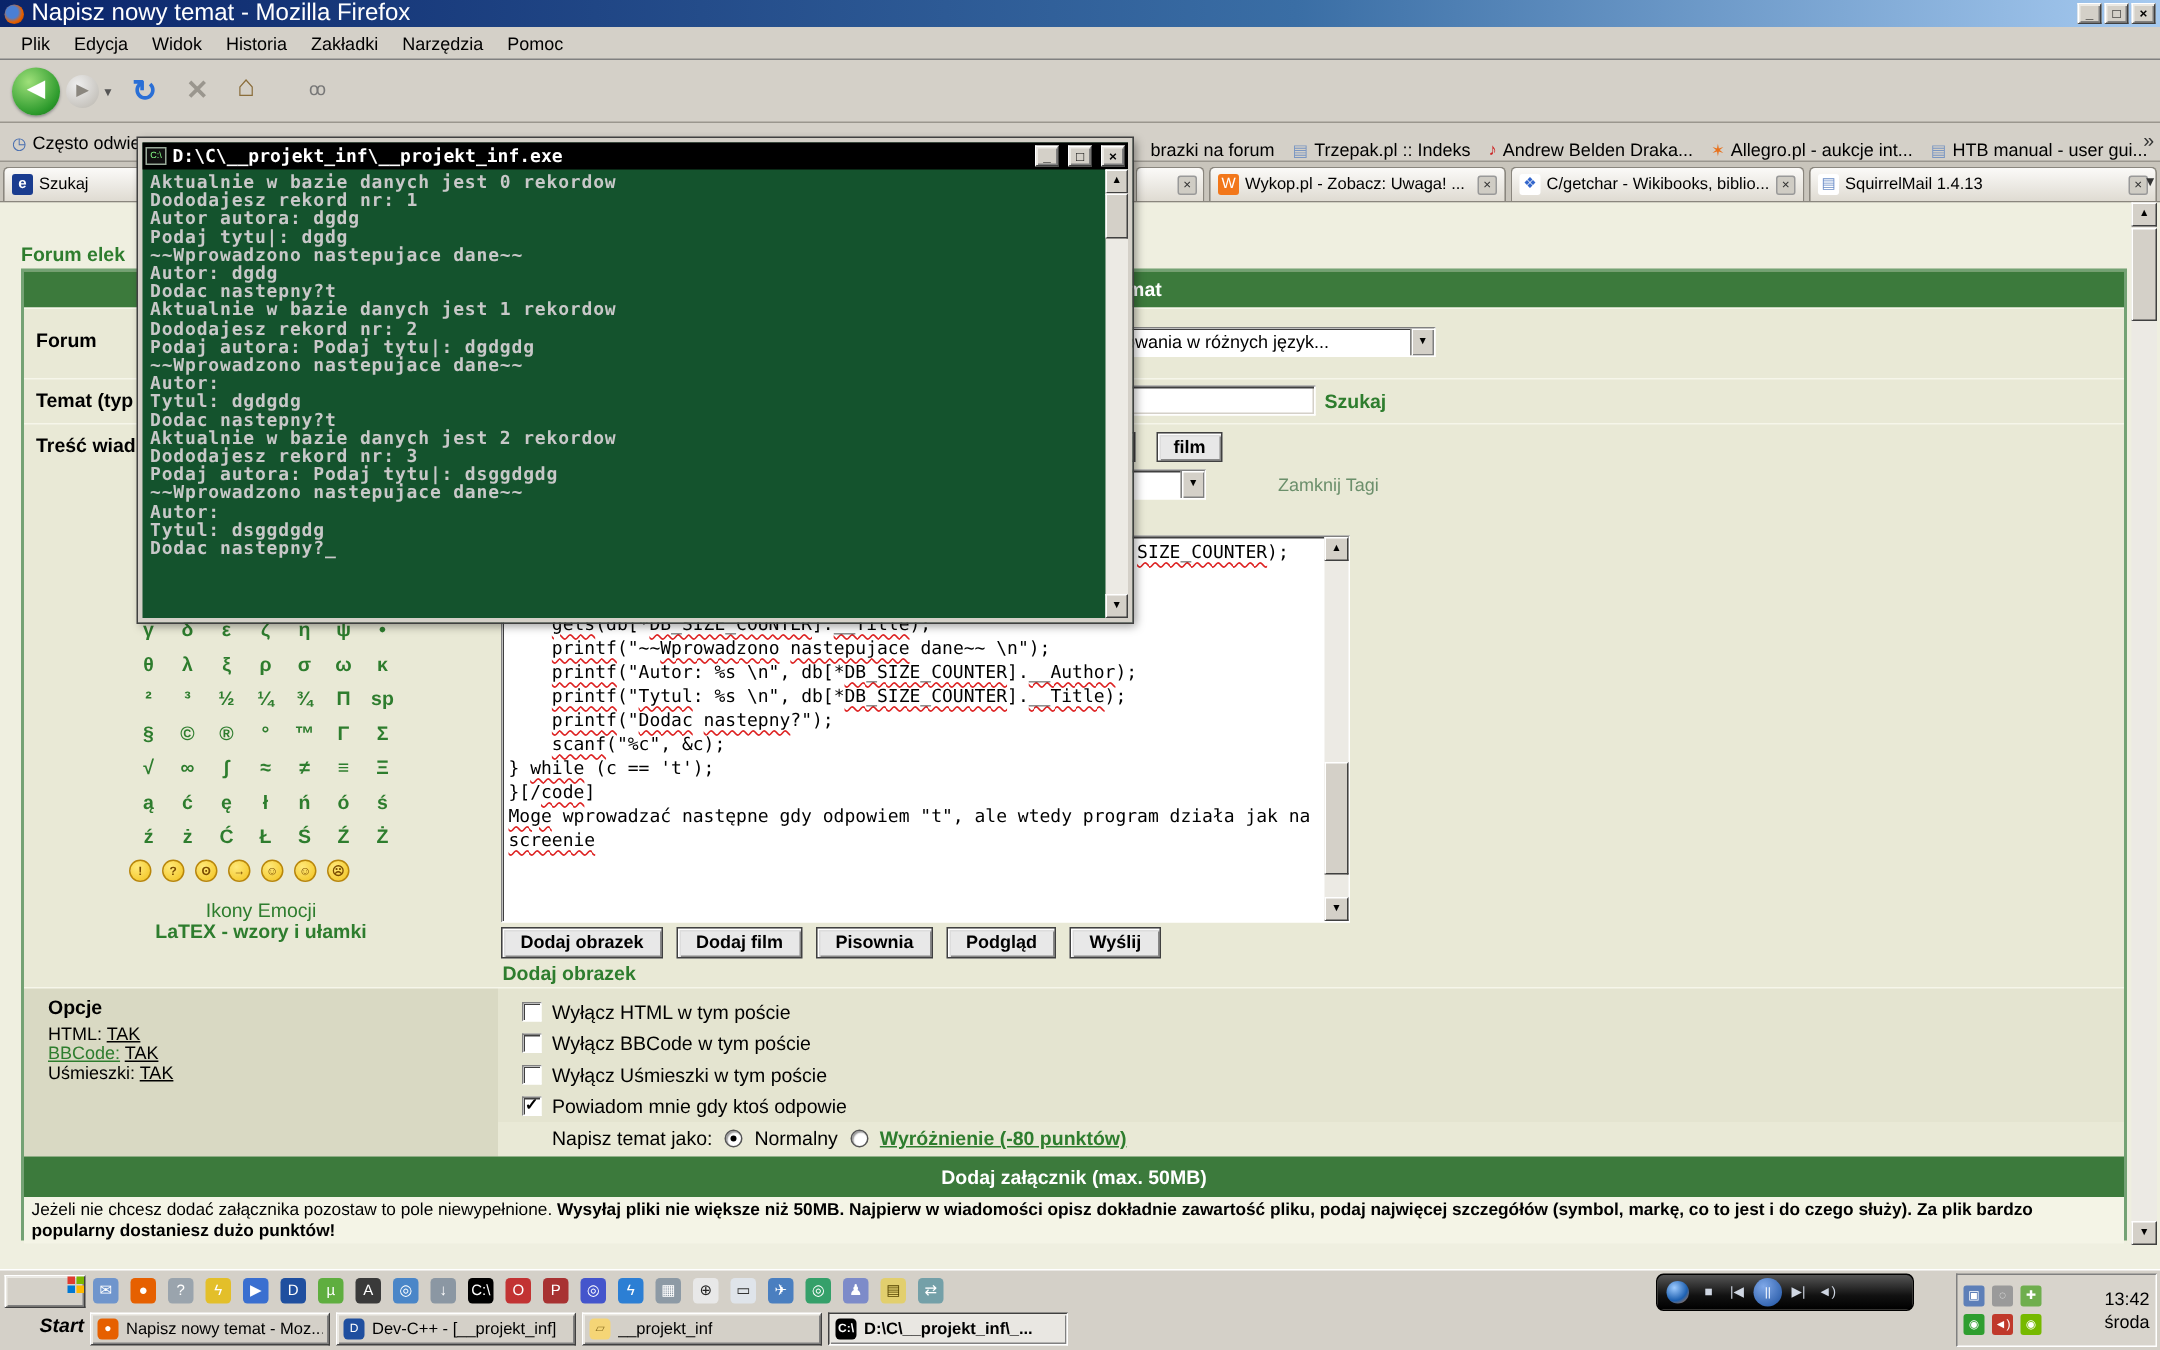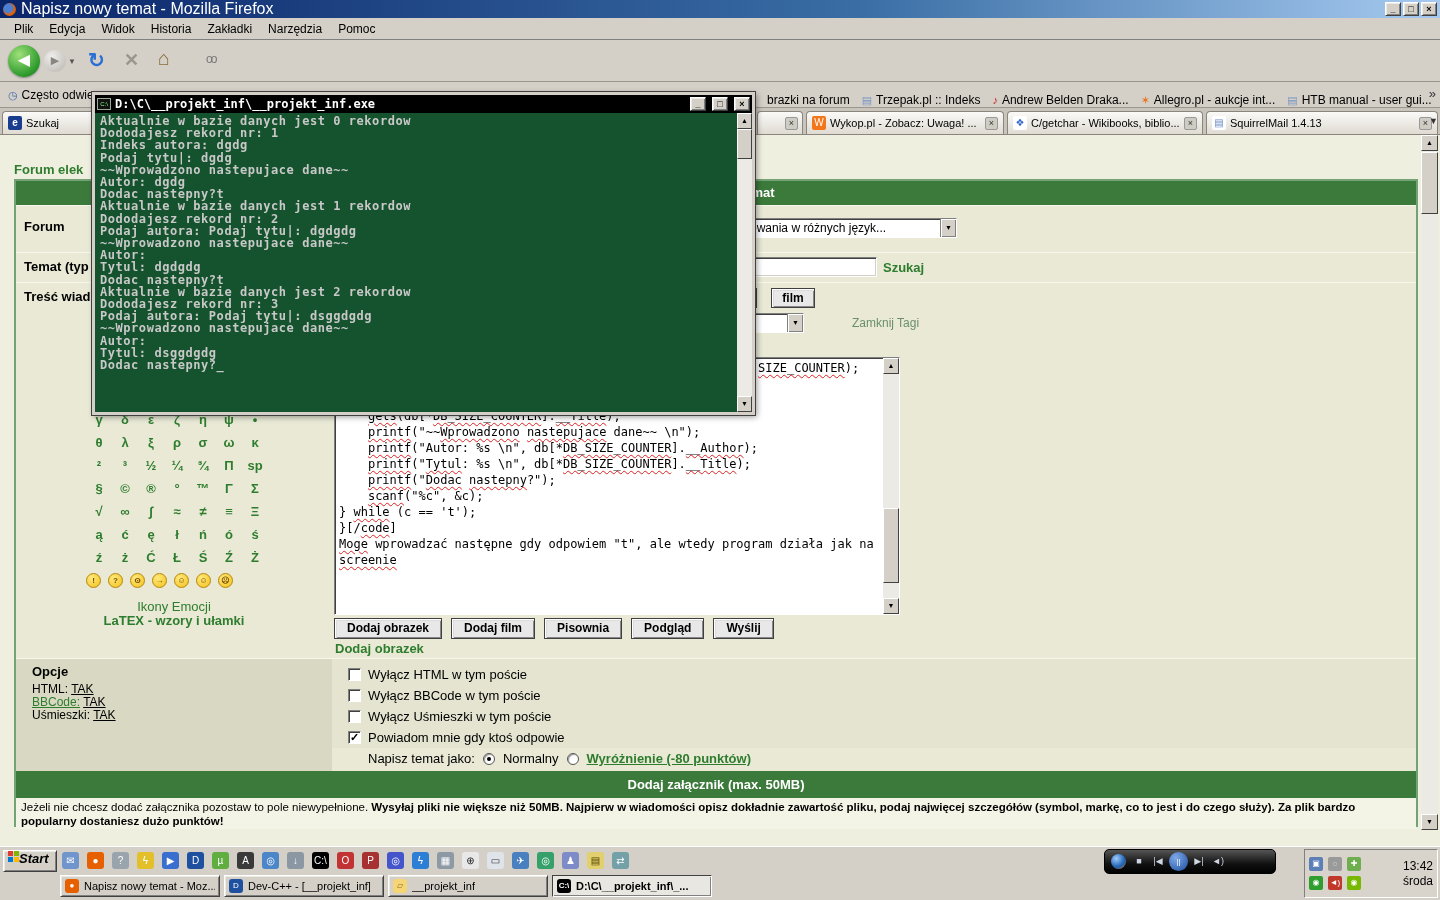--- a/index.html
+++ b/index.html
@@ -134,21 +134,21 @@
 #console-title .ctext{color:#fff;font-weight:bold;font-size:12px;font-family:"DejaVu Sans Mono",monospace;flex:1;white-space:nowrap;overflow:hidden;}
 #console-body{position:absolute;left:0;top:18px;right:15px;bottom:0;overflow:hidden;padding:2px 0 0 5px;}
 .cline{white-space:pre;font-family:"DejaVu Sans Mono",monospace;font-weight:bold;font-size:12px;line-height:12.2px;color:#C8C8C8;letter-spacing:.55px;}
 #console-scroll{position:absolute;top:18px;right:0;bottom:0;width:15px;background:#ECEAE4;}
 #console-scroll .sb-btn{width:15px;}
 #console-scroll .sb-thumb{width:15px;top:16px;height:30px;}
 
 #statusbar{position:absolute;left:0;top:830px;width:1440px;height:16px;background:#D4D0C8;border-top:1px solid #fff;font-size:11px;display:flex;align-items:center;padding-left:5px;margin-top:32px;}
 
 #taskbar{position:absolute;left:0;top:846px;width:1440px;height:54px;background:#D4D0C8;border-top:1px solid #fff;}
-#start-btn{position:absolute;left:3px;top:3px;width:54px;height:22px;display:flex;align-items:flex-start;gap:0;padding-left:4px;font-weight:bold;font-style:italic;font-size:13px;}
+#start-btn{position:absolute;left:3px;top:3px;width:54px;height:22px;display:flex;align-items:flex-end;gap:14px;padding-left:4px;font-weight:bold;font-style:italic;font-size:13px;flex-direction:column;}
 .flag{width:11px;height:11px;display:grid;grid-template-columns:5px 5px;grid-auto-rows:5px;gap:1px;flex:none;}
 .flag i:nth-child(1){background:#e03c31;}.flag i:nth-child(2){background:#7db700;}
 .flag i:nth-child(3){background:#0078d4;}.flag i:nth-child(4){background:#ffb900;}
 #quicklaunch{position:absolute;left:62px;top:5px;display:flex;gap:8px;}
 .ql{width:17px;height:17px;border-radius:3px;color:#fff;font-size:10px;line-height:17px;text-align:center;overflow:hidden;flex:none;}
 #taskbtns{position:absolute;left:60px;top:28px;display:flex;gap:4px;}
 .task-btn{width:160px;height:22px;display:flex;align-items:center;gap:5px;padding:0 4px;font-size:11px;overflow:hidden;}
 .task-btn .tb-ico{width:14px;height:14px;border-radius:3px;color:#fff;font-size:8px;line-height:14px;text-align:center;flex:none;}
 .task-btn .tb-label{white-space:nowrap;overflow:hidden;}
 .task-btn.active{background:#E9E7E2;border-color:#404040 #fff #fff #404040;font-weight:bold;}
@@ -440,21 +440,21 @@
   <div id="console-title">
     <span class="cicon">C:\</span>
     <span class="ctext">D:\C\__projekt_inf\__projekt_inf.exe</span>
     <span class="wbtn raised">_</span>
     <span class="wbtn raised">□</span>
     <span class="wbtn raised">×</span>
   </div>
   <div id="console-body">
       <div class="cline">Aktualnie w bazie danych jest 0 rekordow</div>
       <div class="cline">Dododajesz rekord nr: 1</div>
-      <div class="cline">Indeks autora: dgdg</div>
+      <div class="cline">Autor autora: dgdg</div>
       <div class="cline">Podaj tytu|: dgdg</div>
       <div class="cline">~~Wprowadzono nastepujace dane~~</div>
       <div class="cline">Autor: dgdg</div>
       <div class="cline">Dodac nastepny?t</div>
       <div class="cline">Aktualnie w bazie danych jest 1 rekordow</div>
       <div class="cline">Dododajesz rekord nr: 2</div>
       <div class="cline">Podaj autora: Podaj tytu|: dgdgdg</div>
       <div class="cline">~~Wprowadzono nastepujace dane~~</div>
       <div class="cline">Autor:</div>
       <div class="cline">Tytul: dgdgdg</div>

